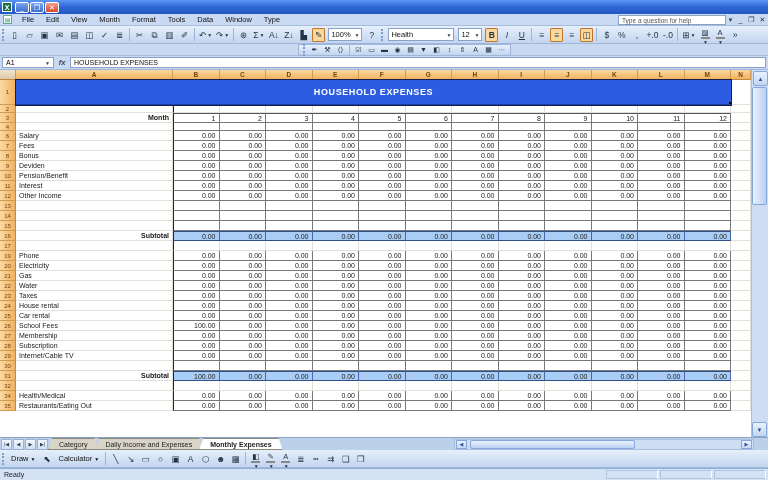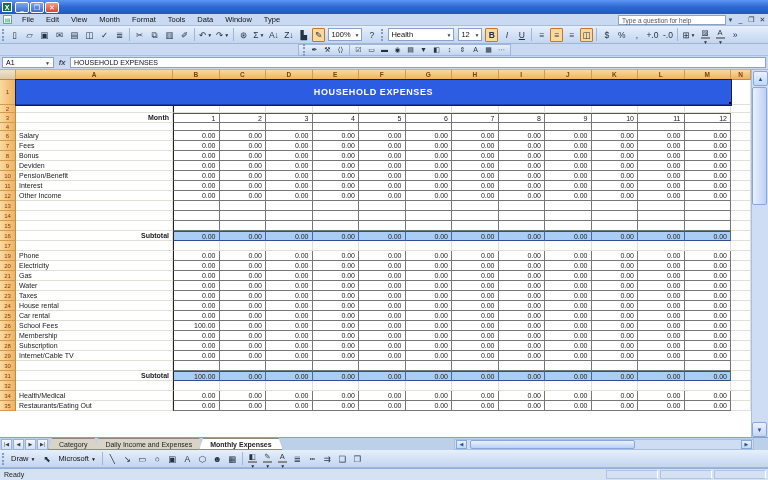--- a/index.html
+++ b/index.html
@@ -939,21 +939,21 @@
   <span class="dlabel">
       <span>Draw</span>
       <span class="dd">▼</span>
     </span>
   <span id="draw-icons-pre" style="display:flex;align-items:center">
       <span class="tbtn">
         <span class="glyph">⬉</span>
       </span>
     </span>
   <span class="dlabel">
-      <span>Microsoft</span>
+      <span>Calculator</span>
       <span class="dd">▼</span>
     </span>
   <span id="draw-icons" style="display:flex;align-items:center">
       <span class="tsep"></span>
       <span class="tbtn">
         <span class="glyph">╲</span>
       </span>
       <span class="tbtn">
         <span class="glyph">↘</span>
       </span>

